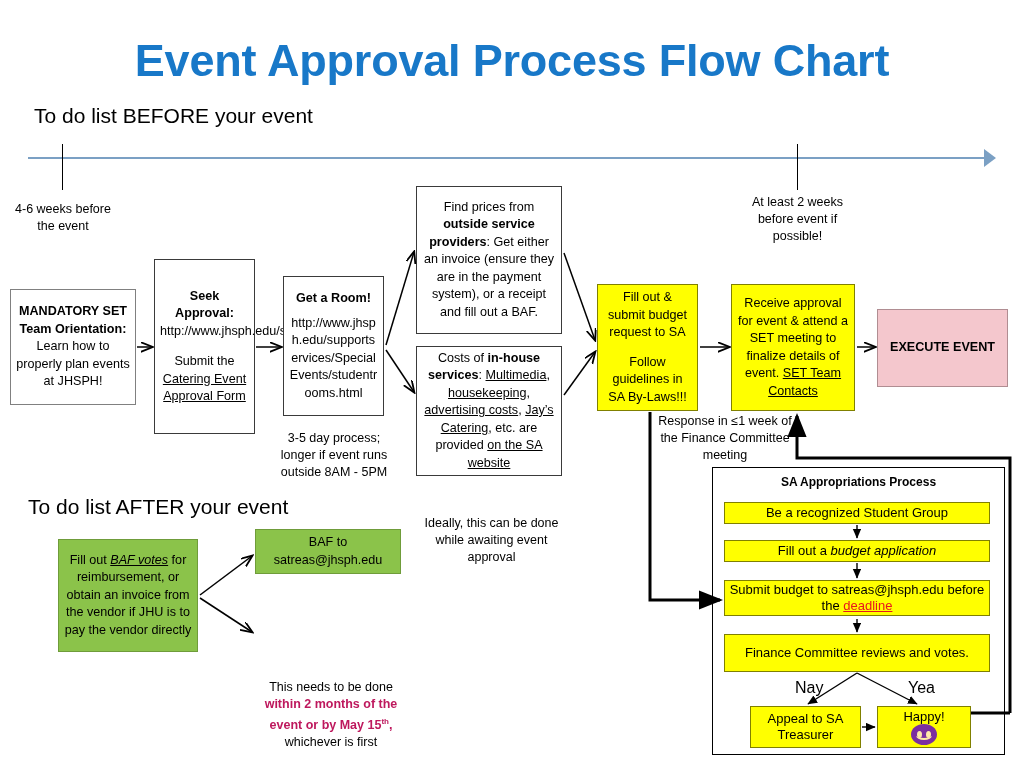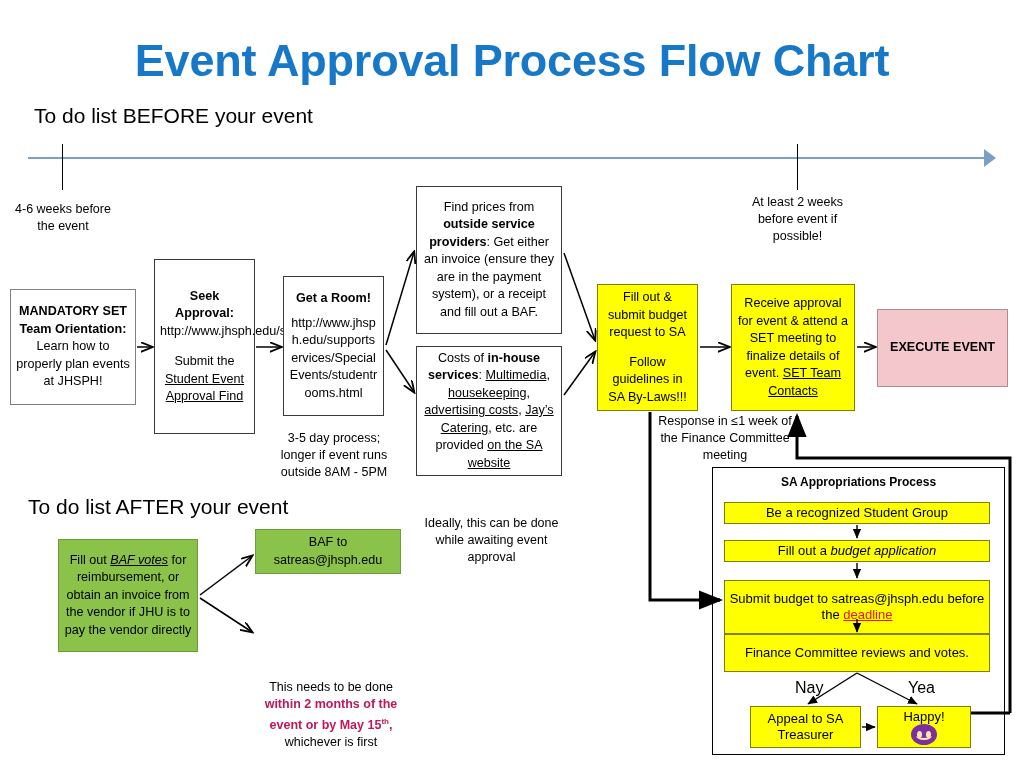--- a/index.html
+++ b/index.html
@@ -90,21 +90,21 @@
       <span>Learn how to properly plan events at JHSPH!</span>
     </div>
   </div>
 
   <div class="abs box thin" style="left:154px;top:259px;width:101px;height:175px;">
     <div class="inner">
       <b>Seek Approval:</b><br>
       <span>http://www.jhsph.edu/student_affairs</span>
       <div style="height:13px;"></div>
       <span>Submit the</span>
-      <u>Student Event Approval Find</u>
+      <u>Catering Event Approval Form</u>
     </div>
   </div>
 
   <div class="abs box thin" style="left:283px;top:276px;width:101px;height:140px;">
     <div class="inner">
       <b>Get a Room!</b>
       <div style="height:7px;"></div>
       <span style="word-break:break-all;">http://www.jhsph.edu/supportservices/SpecialEvents/studentrooms.html</span>
     </div>
   </div>
@@ -173,21 +173,21 @@
   <div class="abs" id="sa-title">SA Appropriations Process</div>
 
   <div class="abs sa-box" style="left:724px;top:502px;width:266px;height:22px;">
     <span>Be a recognized Student Group</span>
   </div>
 
   <div class="abs sa-box" style="left:724px;top:540px;width:266px;height:22px;">
     <span><span>Fill out a </span><i>budget application</i></span>
   </div>
 
-  <div class="abs sa-box" style="left:724px;top:580px;width:266px;height:54px;">
+  <div class="abs sa-box" style="left:724px;top:580px;width:266px;height:36px;">
     <span><span>Submit budget to satreas@jhsph.edu before the </span><span class="deadline">deadline</span></span>
   </div>
 
   <div class="abs sa-box" style="left:724px;top:634px;width:266px;height:38px;">
     <span>Finance Committee reviews and votes.</span>
   </div>
 
   <div class="abs sa-lbl" style="left:795px;top:681px;">Nay</div>
   <div class="abs sa-lbl" style="left:908px;top:681px;">Yea</div>
 

